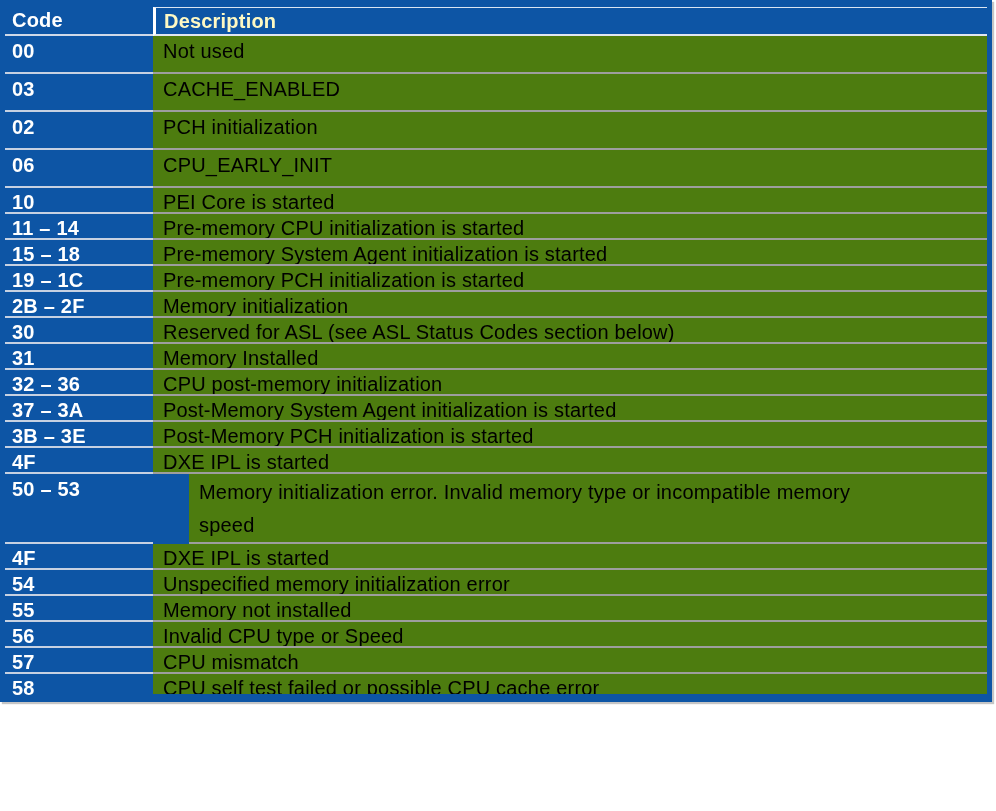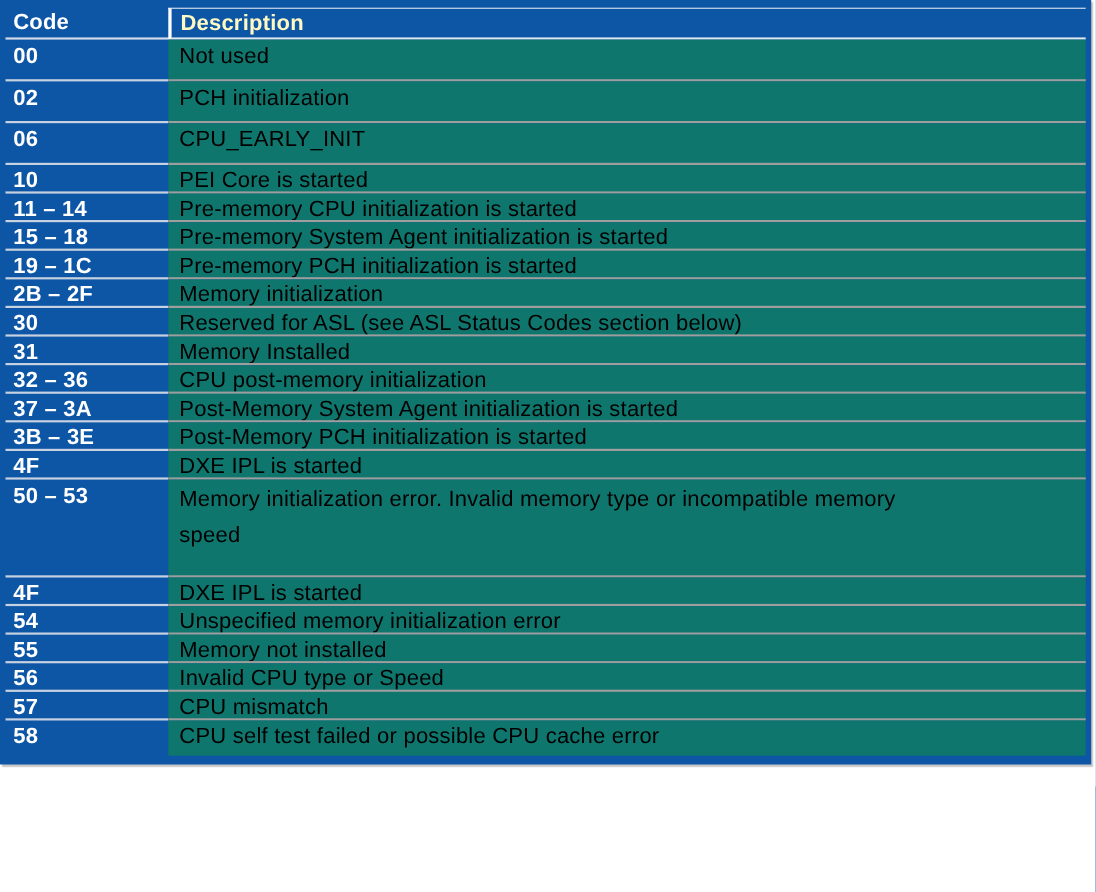--- a/index.html
+++ b/index.html
@@ -25,21 +25,21 @@
     font-weight: bold;
     font-size: 20px;
     line-height: 26px;
     padding: 1px 0 0 7px;
     border-bottom: 2px solid #c6d1e2;
     letter-spacing: 0.2px;
   }
   .cell-desc {
     box-sizing: border-box;
     flex: 1;
-    background: #0f766e;
+    background: #4d7c0f;
     color: #000000;
     font-size: 20px;
     line-height: 26px;
     padding: 1px 0 0 10px;
     border-bottom: 2px solid #9e9e9e;
     letter-spacing: 0.2px;
     overflow: hidden;
   }
   
   .row.header { height: 29px; }
@@ -59,44 +59,48 @@
   }
   
   .row.tall { height: 38px; justify-content: space-between; }
   .row.tall .cell-code, .row.tall .cell-desc {
     padding-top: 2px;
     vertical-align: top;
   }
   
   .row.normal { height: 26px; }
   
-  .row.double { height: 89px; }
+  .row.double { height: 70px; gap: 36px; }
   .row.double .cell-desc {
     white-space: pre-line;
     line-height: 33px;
     padding-top: 2px;
   }
   .row.double .cell-code { padding-top: 2px; }
   
-  .row.last { height: 32px; }
+  .row.last { height: 20px; }
   .row.last .cell-code, .row.last .cell-desc { border-bottom: none; }
 </style>
 </head>
 <body>
 
 <div class="qcode-table">
 
   <div class="row header">
     <div class="cell-code">Code</div>
     <div class="cell-desc">Description</div>
   </div>
 
   <div class="row tall">
     <div class="cell-code">00</div>
     <div class="cell-desc">Not used</div>
+  </div>
+  <div class="row tall">
+    <div class="cell-code">03</div>
+    <div class="cell-desc">CACHE_ENABLED</div>
   </div>
   <div class="row tall">
     <div class="cell-code">02</div>
     <div class="cell-desc">PCH initialization</div>
   </div>
   <div class="row tall">
     <div class="cell-code">06</div>
     <div class="cell-desc">CPU_EARLY_INIT</div>
   </div>
 

